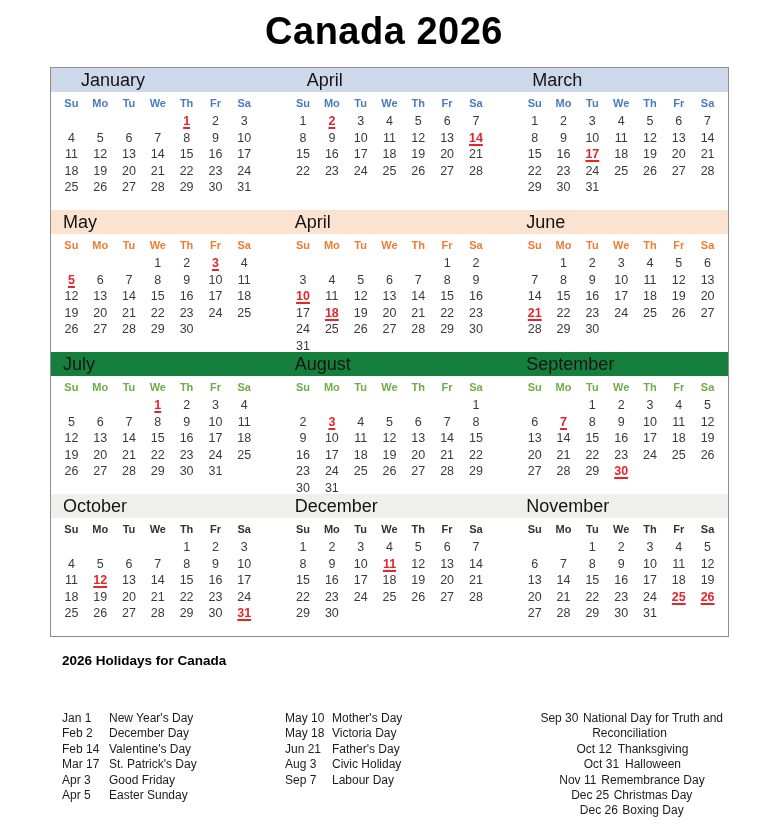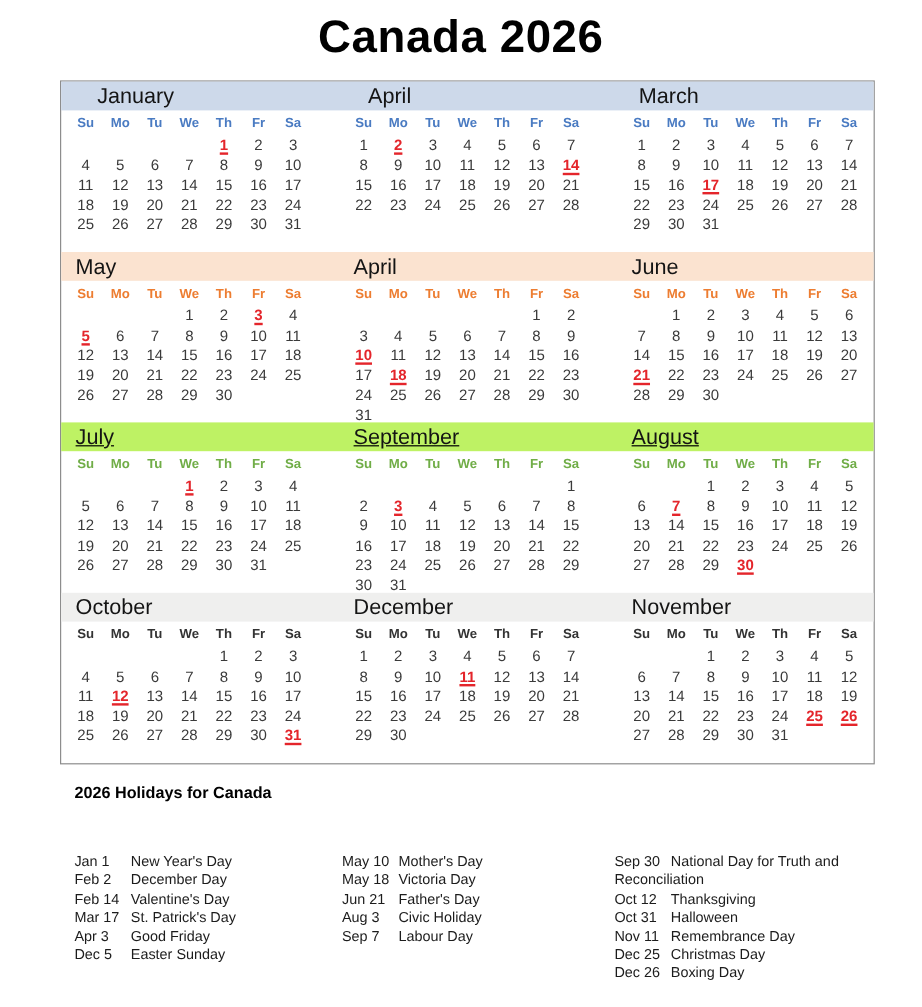--- a/index.html
+++ b/index.html
@@ -77,21 +77,21 @@
   .hl-head {
     font-weight: bold;
     font-size: 13.5px;
     color: #000;
     margin-bottom: 7px;
   }
   .hl-cols { display: flex; }
   .hcol { font-size: 12px; line-height: 15.4px; color: #1c1c1c; margin-top: 36px; }
   .hcol:nth-child(1) { width: 223px; }
   .hcol:nth-child(2) { width: 227px; }
-  .hcol:nth-child(3) { width: 235px; }
+  .hcol:nth-child(3) { width: 235px; text-align: center; }
   .hdate { display: inline-block; width: 47px; vertical-align: top; }
 </style>
 </head>
 <body>
 
 <div>
   <h1 class="page-title">Canada 2026</h1>
 
   <div class="calendar-grid">
       <div class="quarter">
@@ -442,24 +442,24 @@
               <span class="day">30</span>
               <span class="day"></span>
               <span class="day"></span>
               <span class="day"></span>
               <span class="day"></span>
             </div>
           </div>
         </div>
       </div>
       <div class="quarter">
-        <div class="quarter-band" style="background: #bef264; text-decoration: underline;">
+        <div class="quarter-band" style="background: #15803d;">
           <div class="mname">July</div>
+          <div class="mname">August</div>
           <div class="mname">September</div>
-          <div class="mname">August</div>
         </div>
         <div class="qbody">
           <div class="month">
             <div class="dow-row">
               <span class="dow" style="color: rgb(112, 173, 71);">Su</span>
               <span class="dow" style="color: rgb(112, 173, 71);">Mo</span>
               <span class="dow" style="color: rgb(112, 173, 71);">Tu</span>
               <span class="dow" style="color: rgb(112, 173, 71);">We</span>
               <span class="dow" style="color: rgb(112, 173, 71);">Th</span>
               <span class="dow" style="color: rgb(112, 173, 71);">Fr</span>
@@ -815,21 +815,21 @@
 
   <div class="holidays-section">
     <div class="hl-head">2026 Holidays for Canada</div>
     <div class="hl-cols">
         <div class="hcol">
           <div class="hentry"><span class="hdate">Jan 1</span><span class="hname">New Year's Day</span></div>
           <div class="hentry"><span class="hdate">Feb 2</span><span class="hname">December Day</span></div>
           <div class="hentry"><span class="hdate">Feb 14</span><span class="hname">Valentine's Day</span></div>
           <div class="hentry"><span class="hdate">Mar 17</span><span class="hname">St. Patrick's Day</span></div>
           <div class="hentry"><span class="hdate">Apr 3</span><span class="hname">Good Friday</span></div>
-          <div class="hentry"><span class="hdate">Dec 5</span><span class="hname">Easter Sunday</span></div>
+          <div class="hentry"><span class="hdate">Apr 5</span><span class="hname">Easter Sunday</span></div>
         </div>
         <div class="hcol">
           <div class="hentry"><span class="hdate">May 10</span><span class="hname">Mother's Day</span></div>
           <div class="hentry"><span class="hdate">May 18</span><span class="hname">Victoria Day</span></div>
           <div class="hentry"><span class="hdate">Jun 21</span><span class="hname">Father's Day</span></div>
           <div class="hentry"><span class="hdate">Aug 3</span><span class="hname">Civic Holiday</span></div>
           <div class="hentry"><span class="hdate">Sep 7</span><span class="hname">Labour Day</span></div>
         </div>
         <div class="hcol">
           <div class="hentry"><span class="hdate">Sep 30</span><span class="hname">National Day for Truth and Reconciliation</span></div>

